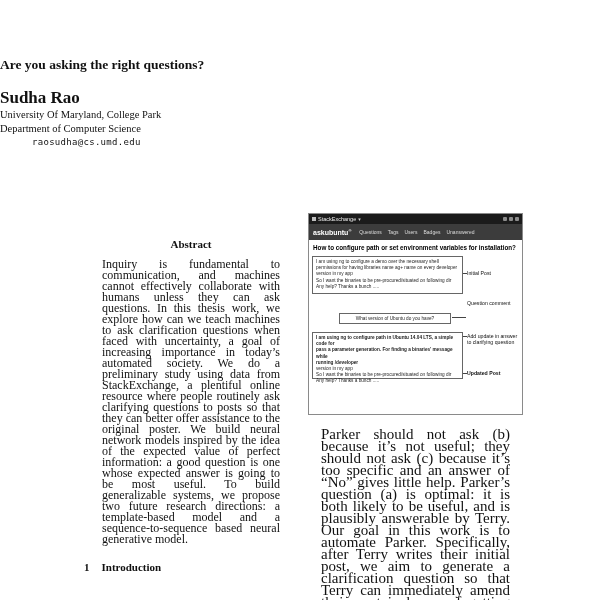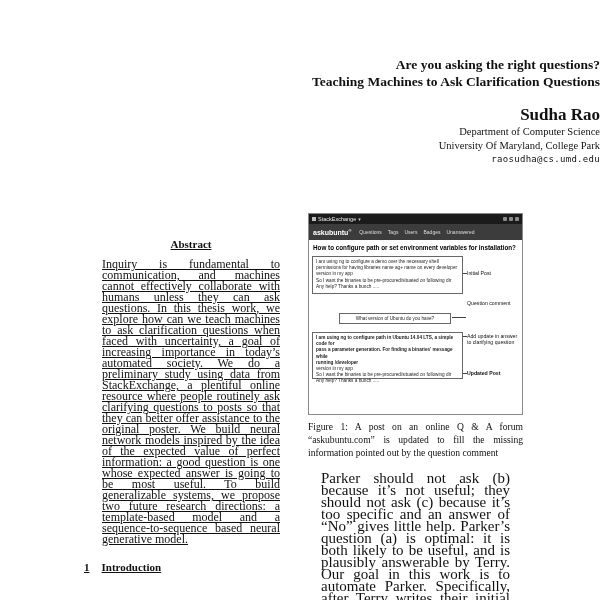--- a/index.html
+++ b/index.html
@@ -3,29 +3,29 @@
 <meta charset="utf-8">
 <style>
   html,body { margin:0; padding:0; background:#ffffff; }
   .page {
     position:relative; width:600px; height:600px; overflow:hidden;
     background:#ffffff; color:#111;
     font-family:"Liberation Serif", serif;
   }
 
   
-  .titleblock { position:absolute; top:56px; left:0; width:600px; text-align:right; }
+  .titleblock { position:absolute; top:56px; left:0; width:600px; text-align:left; }
   .paper-title { margin:0; font-size:13.5px; line-height:17px; font-weight:bold; }
   .paper-title span { display:block; }
   .author-name { margin-top:15px; font-size:17px; font-weight:bold; }
   .affil { font-size:10.5px; line-height:13.5px; }
-  .email { font-family:"DejaVu Sans Mono", monospace; font-size:9px; margin-top:2px; letter-spacing:0.3px; }
+  .email { font-family:"DejaVu Sans Mono", monospace; font-size:9px; margin-top:2px; letter-spacing:0.3px;padding-left:32px; }
 
   
-  .col-left  { position:absolute; left:84px;  top:238px; width:214px;text-decoration:underline; }
+  .col-left  { position:absolute; left:84px;  top:238px; width:214px; }
   .col-right { position:absolute; left:308px; top:213px; width:215px; }
 
   .abstract-h { margin:0 0 9px 0; text-align:center; font-size:11px; font-weight:bold; }
   .abstract-t { margin:8px; padding:0 10px; font-size:12px; line-height:11px; text-align:justify; }
   .sec-h { margin:16px 0 12px 0; font-size:11px; font-weight:bold; }
   .sec-h .sec-num { margin-right:12px; }
   .body-t { margin:13px; font-size:15px; line-height:12px; text-align:justify; }
   .caption { margin:6px 0 7px 0; font-size:9.6px; line-height:12.8px; text-align:justify; }
   .indent { text-indent:12px; margin-top:6px; }
 
@@ -91,25 +91,24 @@
   .c-updated  { left:154px; top:159px; width:4px; height:1px; }
 </style>
 </head>
 <body>
 
 <div class="page">
 
   <header class="titleblock">
     <h1 class="paper-title">
       <span>Are you asking the right questions?</span>
-      <span>Teaching Machines to Ask Clarification Questions</span>
     </h1>
     <div class="author-name">Sudha Rao</div>
+    <div class="affil">University Of Maryland, College Park</div>
     <div class="affil">Department of Computer Science</div>
-    <div class="affil">University Of Maryland, College Park</div>
     <div class="email">raosudha@cs.umd.edu</div>
   </header>
 
   <section class="col-left">
     <h2 class="abstract-h">Abstract</h2>
     <p class="abstract-t">Inquiry is fundamental to communication, and machines cannot effectively collaborate with humans unless they can ask questions. In this thesis work, we explore how can we teach machines to ask clarification questions when faced with uncertainty, a goal of increasing importance in today’s automated society. We do a preliminary study using data from StackExchange, a plentiful online resource where people routinely ask clarifying questions to posts so that they can better offer assistance to the original poster. We build neural network models inspired by the idea of the expected value of perfect information: a good question is one whose expected answer is going to be most useful. To build generalizable systems, we propose two future research directions: a template-based model and a sequence-to-sequence based neural generative model.</p>
     <h2 class="sec-h"><span class="sec-num">1</span><span>Introduction</span></h2>
   </section>
 
   <section class="col-right">
@@ -161,19 +160,18 @@
           <div class="post-line">version in my app</div>
           <div class="post-line">So I want the binaries to be pre-procured/situated on following dir</div>
           <div class="post-line">Any help? Thanks a bunch .....</div>
         </div>
         <div class="conn c-add"></div>
         <div class="fig-label lbl-add">Add update in answer to clarifying question</div>
         <div class="conn c-updated"></div>
         <div class="fig-label lbl-updated">Updated Post</div>
 
       </div>
-      <figcaption class="caption">Figure 1: A post on an online Q &amp; A forum “askubuntu.com” is updated to fill the missing information pointed out by the question comment</figcaption>
     </figure>
 
     <p class="body-t">Parker should not ask (b) because it’s not useful; they should not ask (c) because it’s too specific and an answer of “No” gives little help. Parker’s question (a) is optimal: it is both likely to be useful, and is plausibly answerable by Terry. Our goal in this work is to automate Parker. Specifically, after Terry writes their initial post, we aim to generate a clarification question so that Terry can immediately amend their post in hopes of getting faster and better replies.</p>
   </section>
 
 </div>
 
 </body></html>

